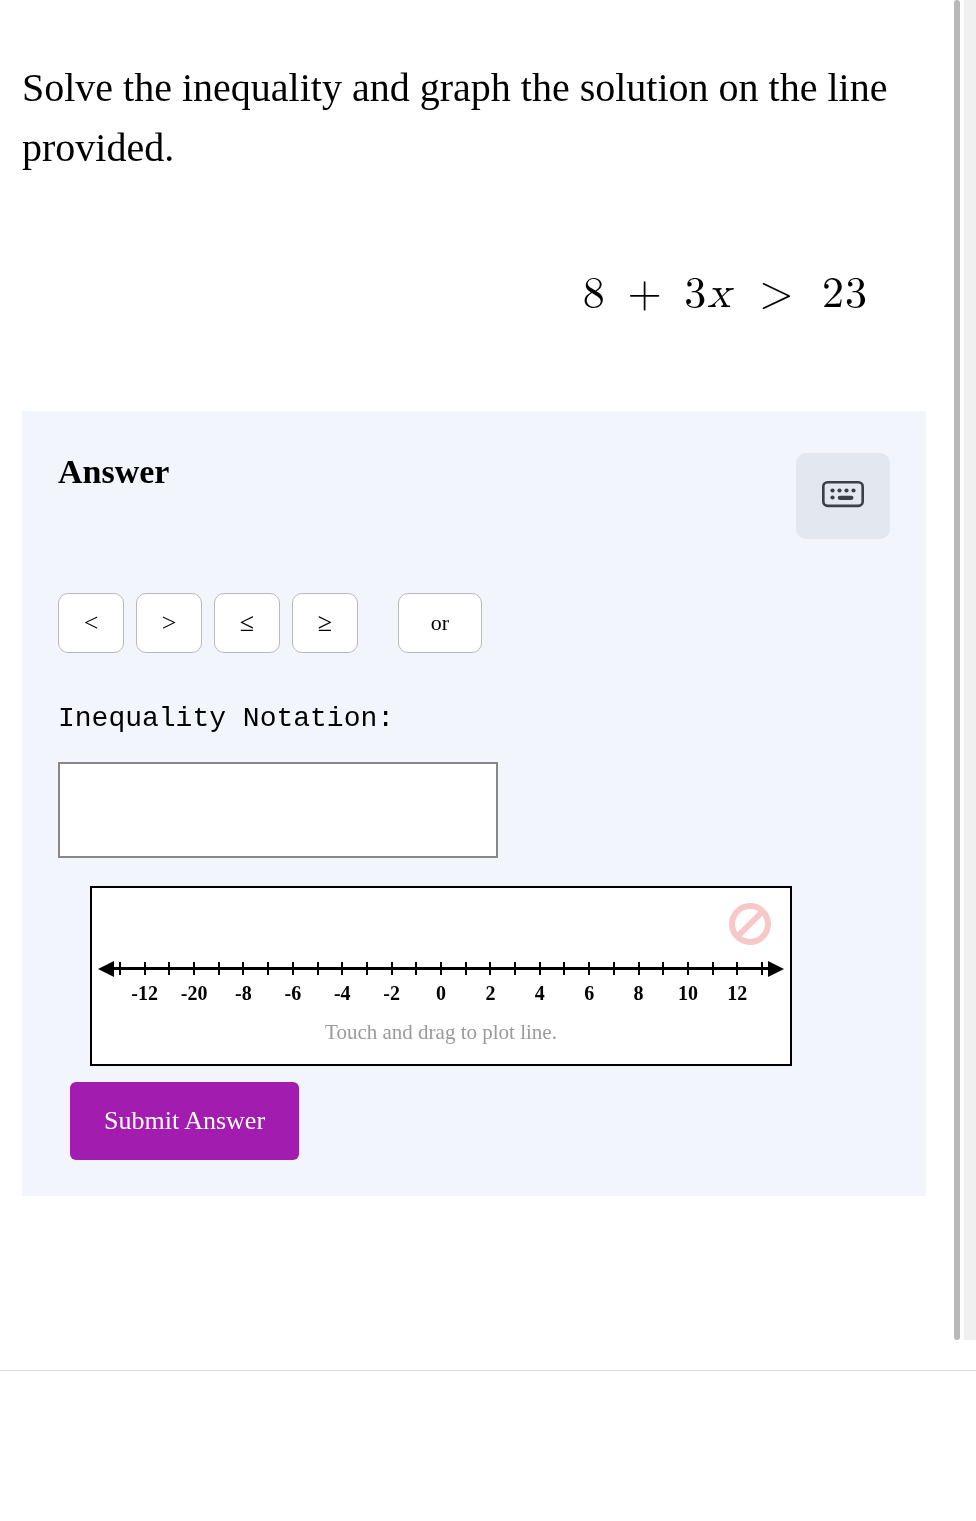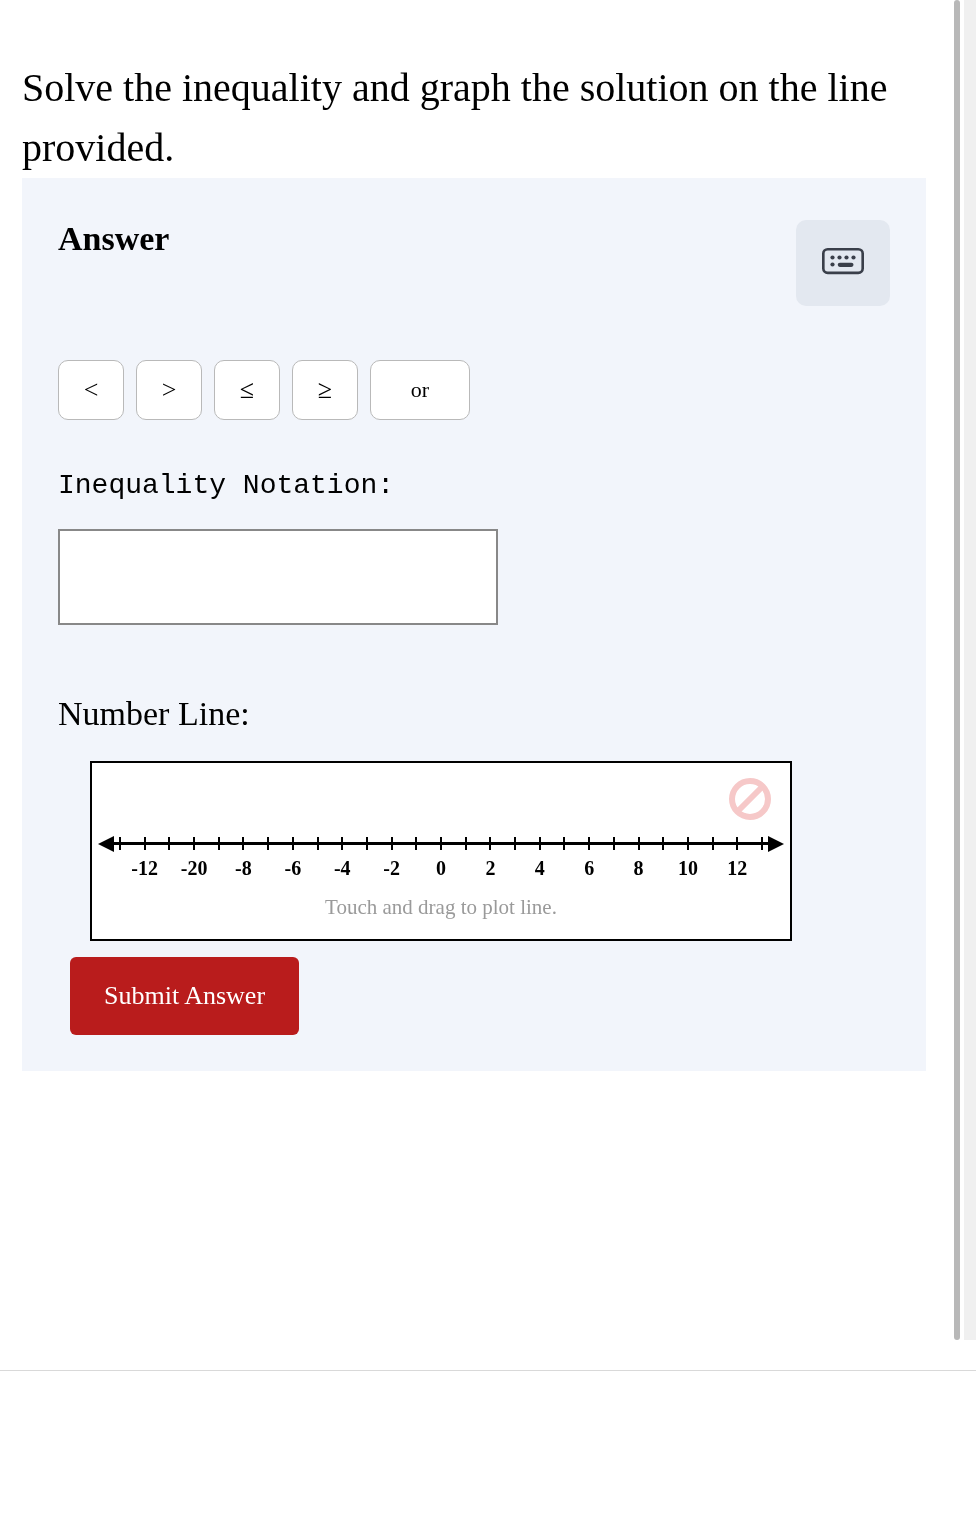--- a/index.html
+++ b/index.html
@@ -78,21 +78,21 @@
     background: #fff;
     border: 1.5px solid #b9b9b9;
     border-radius: 10px;
     display:flex;
     align-items:center;
     justify-content:center;
     font-size: 26px;
     font-family: Georgia, serif;
     cursor:pointer;
   }
-  .sym-btn.or { width: 100px; font-size:22px; }
+  .sym-btn.or { width: 84px; font-size:22px;margin-left:28px; }
   .section-label {
     font-size: 28px;
     margin-top: 50px;
     font-family: Liberation Mono, monospace;
   }
   .notation-input {
     width: 440px;
     height: 96px;
     background: #fff;
     border: 2px solid #888;
@@ -170,21 +170,21 @@
   .hint {
     text-align:center;
     font-family: Georgia, serif;
     font-size: 21px;
     color: #9a9a9a;
     margin-top: 22px;
   }
   .submit-btn {
     margin-top: 16px;
     margin-left: 12px;
-    background: #b91c1c;
+    background: #a21caf;
     color: #fff;
     font-family: Georgia, serif;
     font-size: 26px;
     padding: 24px 34px;
     border:none;
     border-radius: 6px;
     cursor:pointer;
   }
   .footer-line{
     border-top:1px solid #d9d9d9;
@@ -192,20 +192,29 @@
     height:60px;
   }
 </style>
 </head>
 <body>
 
 <div class="page">
 
   <div class="prompt">Solve the inequality and graph the solution on the line provided.</div>
 
+  <div class="equation-wrap">
+    <span class="equation">
+      <span>8</span>
+      <span style="padding:0 6px;">+</span>
+      <span>3</span><span class="x">x</span>
+      <span style="padding:0 12px;">&gt;</span>
+      <span>23</span>
+    </span>
+  </div>
 
   <div class="answer-panel">
     <div class="answer-header">
       <div class="answer-title">Answer</div>
       <div class="keypad-btn">
         <span>
           <svg viewBox="0 0 48 30">
             <rect x="1.5" y="1.5" width="45" height="27" rx="5" ry="5" fill="none" stroke="#3a3f4a" stroke-width="3"></rect>
             <circle cx="12" cy="11" r="2.4" fill="#3a3f4a"></circle>
             <circle cx="20" cy="11" r="2.4" fill="#3a3f4a"></circle>
@@ -222,21 +231,20 @@
       <div class="sym-btn">&lt;</div>
       <div class="sym-btn">&gt;</div>
       <div class="sym-btn">≤</div>
       <div class="sym-btn">≥</div>
       <div class="sym-btn or">or</div>
     </div>
 
     <div class="section-label">Inequality Notation:</div>
     <input class="notation-input" type="text" value="" style="">
 
-    <div class="numline-section-label">Number Line:</div>
 
     <div class="numline-box">
       <div class="clear-icon">
         <span>
           <svg viewBox="0 0 44 44">
             <circle cx="22" cy="22" r="18" fill="none" stroke="#f6c8c8" stroke-width="6"></circle>
             <line x1="11" y1="33" x2="33" y2="11" stroke="#f6c8c8" stroke-width="6"></line>
           </svg>
         </span>
       </div>

